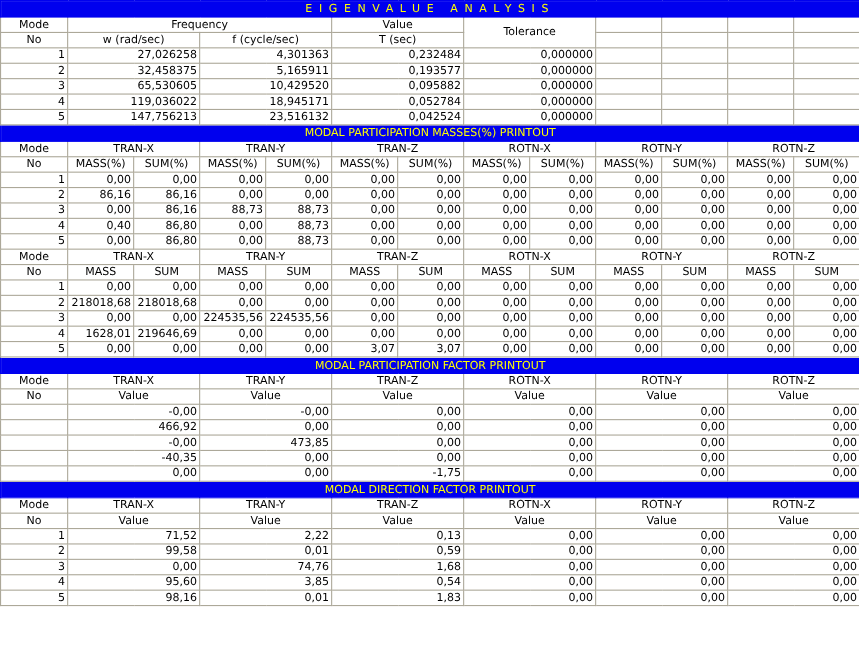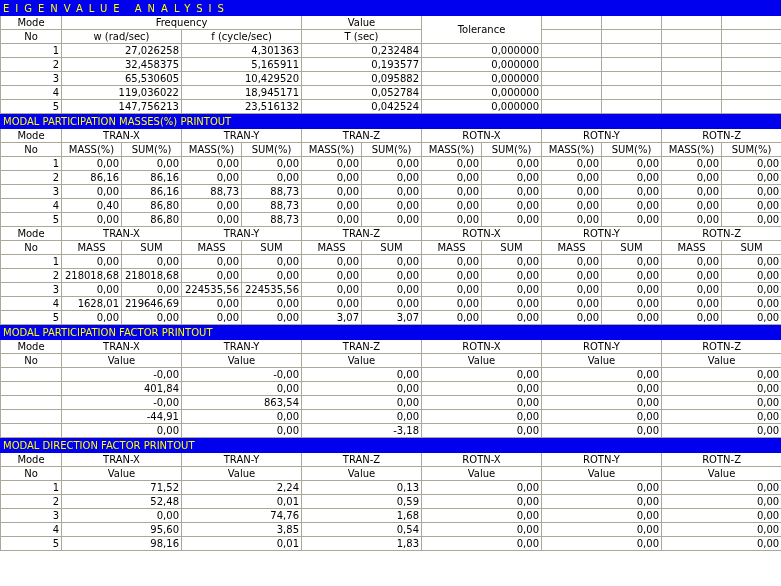--- a/index.html
+++ b/index.html
@@ -2,21 +2,21 @@
 <html><head>
 <meta charset="utf-8">
 <style>
   html, body { margin:0; padding:0; background:#ffffff; }
   body { width:781px; height:586px; overflow:hidden; font-family:"DejaVu Sans", sans-serif; font-size:10px; color:#000; }
   .sheet { position:relative; width:781px; }
   table { border-collapse:collapse; table-layout:fixed; width:781px; }
   td { border:1px solid #aca899; height:14px; padding:0 2px; line-height:13px; white-space:nowrap; overflow:hidden; box-sizing:border-box; }
   td.c { text-align:center; }
   td.r { text-align:right; }
-  tr.bar td { background:#0000ee; color:#ffff00; border-color:#0000ee; height:15px; }
+  tr.bar td { background:#0000ee; color:#ffff00; text-align:center; border-color:#0000ee; height:15px; }
   tr.bar td.spaced { letter-spacing:6px; }
   col.m { width:61px; }
   col.s { width:60px; }
 </style>
 </head>
 <body>
 
 <div class="sheet">
 <table>
   <colgroup>
@@ -339,50 +339,50 @@
           <td class="r"></td>
           <td class="r" colspan="2">-0,00</td>
           <td class="r" colspan="2">-0,00</td>
           <td class="r" colspan="2">0,00</td>
           <td class="r" colspan="2">0,00</td>
           <td class="r" colspan="2">0,00</td>
           <td class="r" colspan="2">0,00</td>
         </tr>
         <tr>
           <td class="r"></td>
-          <td class="r" colspan="2">401,84</td>
+          <td class="r" colspan="2">466,92</td>
           <td class="r" colspan="2">0,00</td>
           <td class="r" colspan="2">0,00</td>
           <td class="r" colspan="2">0,00</td>
           <td class="r" colspan="2">0,00</td>
           <td class="r" colspan="2">0,00</td>
         </tr>
         <tr>
           <td class="r"></td>
           <td class="r" colspan="2">-0,00</td>
-          <td class="r" colspan="2">863,54</td>
+          <td class="r" colspan="2">473,85</td>
           <td class="r" colspan="2">0,00</td>
           <td class="r" colspan="2">0,00</td>
           <td class="r" colspan="2">0,00</td>
           <td class="r" colspan="2">0,00</td>
         </tr>
         <tr>
           <td class="r"></td>
-          <td class="r" colspan="2">-44,91</td>
+          <td class="r" colspan="2">-40,35</td>
           <td class="r" colspan="2">0,00</td>
           <td class="r" colspan="2">0,00</td>
           <td class="r" colspan="2">0,00</td>
           <td class="r" colspan="2">0,00</td>
           <td class="r" colspan="2">0,00</td>
         </tr>
         <tr>
           <td class="r"></td>
           <td class="r" colspan="2">0,00</td>
           <td class="r" colspan="2">0,00</td>
-          <td class="r" colspan="2">-3,18</td>
+          <td class="r" colspan="2">-1,75</td>
           <td class="r" colspan="2">0,00</td>
           <td class="r" colspan="2">0,00</td>
           <td class="r" colspan="2">0,00</td>
         </tr>
         <tr class="bar">
           <td colspan="13">MODAL DIRECTION FACTOR PRINTOUT</td>
         </tr>
         <tr>
           <td class="c">Mode</td>
           <td class="c" colspan="2">TRAN-X</td>
@@ -397,29 +397,29 @@
           <td class="c" colspan="2">Value</td>
           <td class="c" colspan="2">Value</td>
           <td class="c" colspan="2">Value</td>
           <td class="c" colspan="2">Value</td>
           <td class="c" colspan="2">Value</td>
           <td class="c" colspan="2">Value</td>
         </tr>
         <tr>
           <td class="r">1</td>
           <td class="r" colspan="2">71,52</td>
-          <td class="r" colspan="2">2,24</td>
+          <td class="r" colspan="2">2,22</td>
           <td class="r" colspan="2">0,13</td>
           <td class="r" colspan="2">0,00</td>
           <td class="r" colspan="2">0,00</td>
           <td class="r" colspan="2">0,00</td>
         </tr>
         <tr>
           <td class="r">2</td>
-          <td class="r" colspan="2">52,48</td>
+          <td class="r" colspan="2">99,58</td>
           <td class="r" colspan="2">0,01</td>
           <td class="r" colspan="2">0,59</td>
           <td class="r" colspan="2">0,00</td>
           <td class="r" colspan="2">0,00</td>
           <td class="r" colspan="2">0,00</td>
         </tr>
         <tr>
           <td class="r">3</td>
           <td class="r" colspan="2">0,00</td>
           <td class="r" colspan="2">74,76</td>

